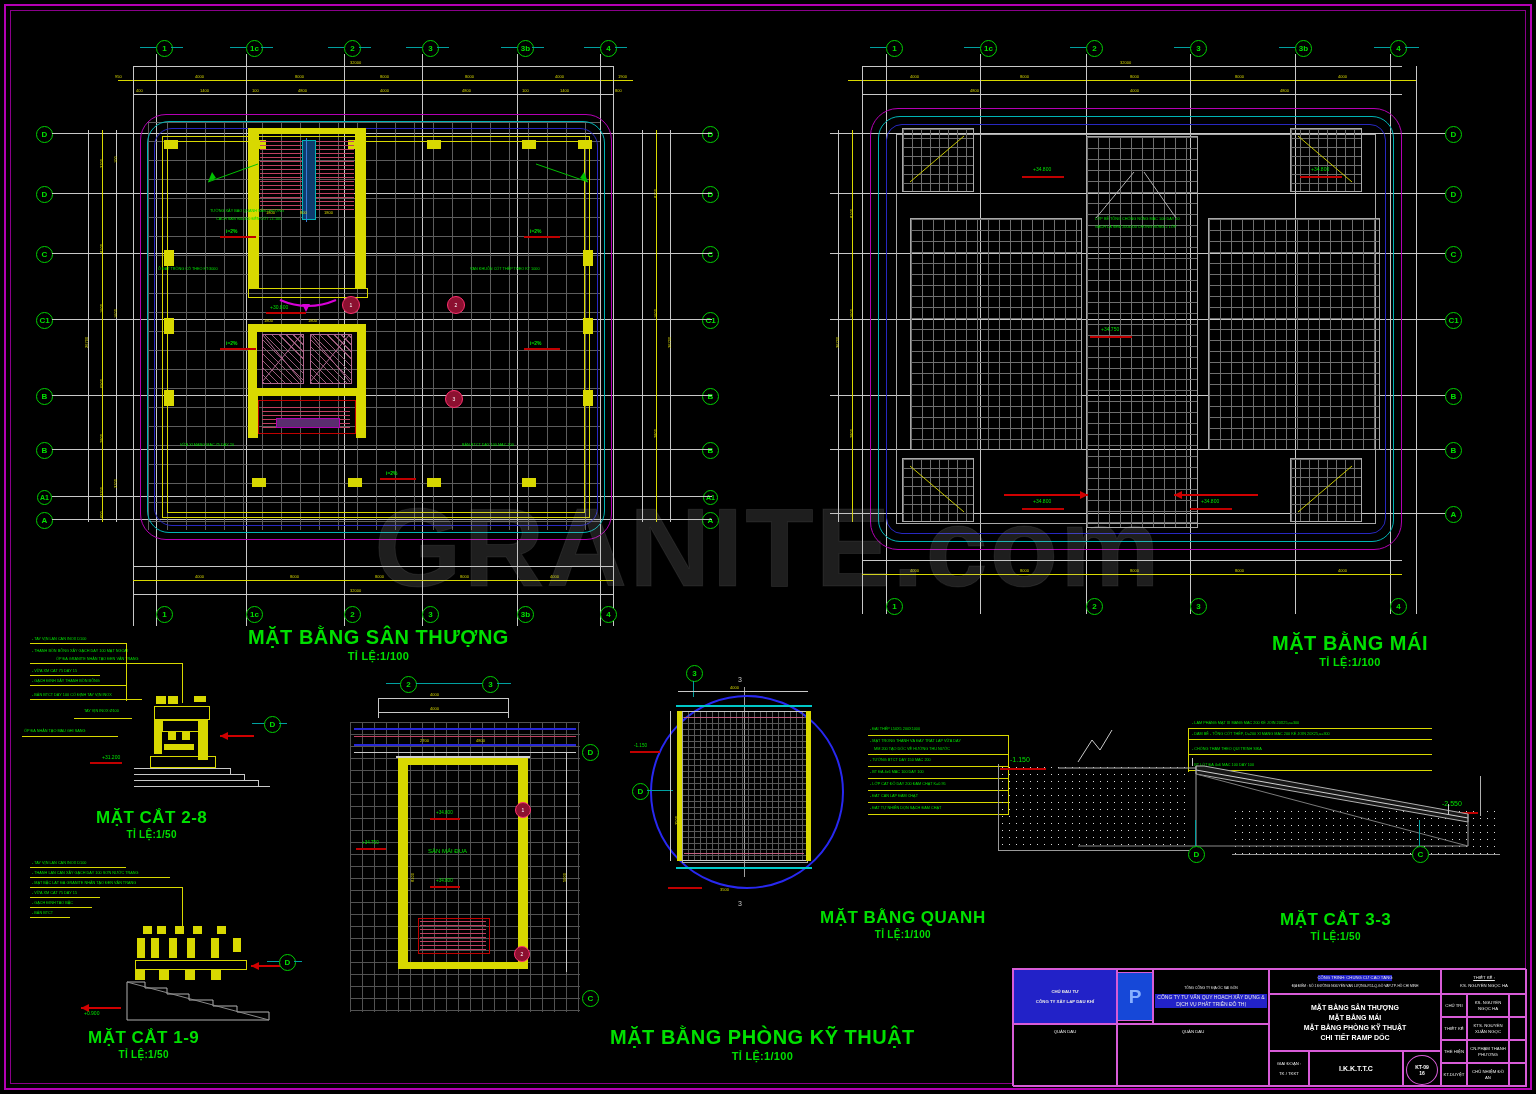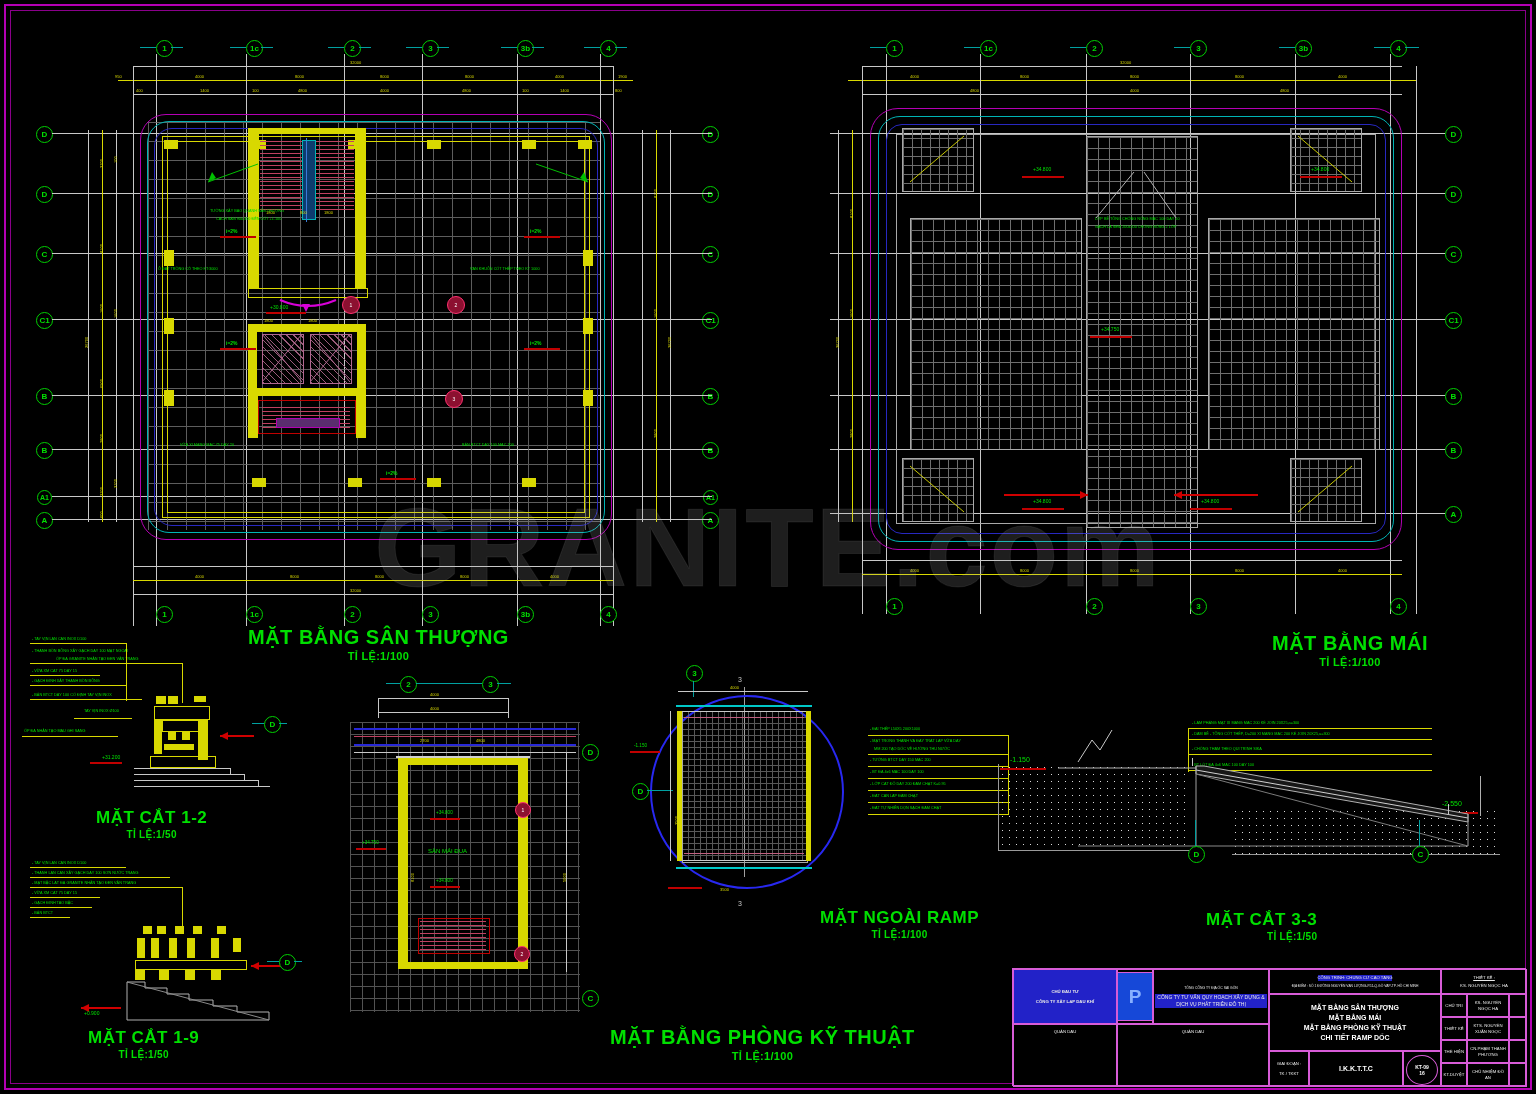--- a/index.html
+++ b/index.html
@@ -600,21 +600,21 @@
 
     <div class="note sm" style="left:70px;top:76px;">TAY VỊN INOX Ø100</div>
     <div class="note sm" style="left:10px;top:96px;">ỐP ĐÁ NHÂN TẠO MÀU GHI SÁNG</div>
     <div class="elev" style="left:88px;top:122px;font-size:5px;">+31.200</div>
     <div class="slope" style="left:76px;top:130px;width:32px;"></div>
     <div class="ln h y" style="left:60px;top:86px;width:58px;"></div>
     <div class="ln h y" style="left:8px;top:104px;width:96px;"></div>
   </div>
 
   <div class="title small" style="left:96px;top:808px;">
-    <div class="t1">MẶT CẮT 1-2</div>
+    <div class="t1">MẶT CẮT 2-8</div>
     <div class="t2">TỈ LỆ:1/50</div>
   </div>
 
   <div id="v4" style="position:absolute;left:14px;top:858px;width:300px;height:180px;">
     <div class="note sm" style="left:18px;top:2px;">- TAY VỊN LAN CAN INOX D100</div>
     <div class="ln h y" style="left:16px;top:9px;width:96px;"></div>
     <div class="note sm" style="left:18px;top:12px;">- THÀNH LAN CAN XÂY GẠCH DÀY 100 SƠN NƯỚC TRẮNG</div>
     <div class="ln h y" style="left:16px;top:19px;width:140px;"></div>
     <div class="note sm" style="left:18px;top:22px;">- MẶT BẬC LÁT ĐÁ GRANITE NHÂN TẠO ĐEN VÂN TRẮNG</div>
     <div class="ln h y" style="left:16px;top:29px;width:152px;"></div>
@@ -782,21 +782,21 @@
     <div class="dimv" style="left:54px;top:170px;">2500</div>
     <div class="ln v w" style="left:50px;top:56px;height:150px;"></div>
     <div class="dim" style="left:100px;top:232px;">3500</div>
 
     <div class="slope" style="left:48px;top:232px;width:34px;"></div>
     <div class="slope" style="left:10px;top:96px;width:30px;"></div>
     <div class="elev" style="left:14px;top:88px;font-size:4.6px;">-1.150</div>
   </div>
 
   <div class="title small" style="left:820px;top:908px;">
-    <div class="t1">MẶT NGOÀI RAMP</div>
+    <div class="t1">MẶT BẰNG QUANH</div>
     <div class="t2">TỈ LỆ:1/100</div>
   </div>
 
   <div id="ramp-notes" style="position:absolute;left:868px;top:726px;width:152px;height:110px;">
     <div class="note sm" style="left:2px;top:0px;">- ĐAI  THÉP L50X5  200X1000</div>
     <div class="ln h y" style="left:0px;top:9px;width:140px;"></div>
     <div class="note sm" style="left:2px;top:12px;">- MẶT TRONG THÀNH VÀ ĐÁY TRÁT LÁP VỮA DÀY</div>
     <div class="note sm" style="left:6px;top:20px;">   MM 200 TẠO DỐC VỀ HƯỚNG THU NƯỚC</div>
     <div class="ln h y" style="left:0px;top:28px;width:140px;"></div>
     <div class="note sm" style="left:2px;top:31px;">- TƯỜNG BTCT DÀY 150 MÁC 200</div>
@@ -855,21 +855,21 @@
         <span>C</span>
       </div>
     <div class="ln v tick" style="left:215px;top:120px;height:26px;background:#00a0a0;"></div>
     <div class="ln v tick" style="left:439px;top:120px;height:26px;background:#00a0a0;"></div>
 
     <div class="ln v w" style="left:212px;top:58px;height:8px;"></div>
     <div class="ln v w" style="left:468px;top:104px;height:10px;"></div>
     <div class="ln v w" style="left:500px;top:76px;height:40px;background:#b0b0b0;"></div>
   </div>
 
-  <div class="title small" style="left:1206px;top:910px;text-align:right;">
+  <div class="title small" style="left:1280px;top:910px;">
     <div class="t1">MẶT CẮT 3-3</div>
     <div class="t2">TỈ LỆ:1/50</div>
   </div>
 
   <div id="tblock">
 
     <div class="cell b" style="left:0;top:0;width:104px;height:55px;">
       <div>
         <div>CHỦ ĐẦU TƯ</div>
         <div style="margin-top:4px;">CÔNG TY XÂY LẮP DẦU KHÍ</div>

